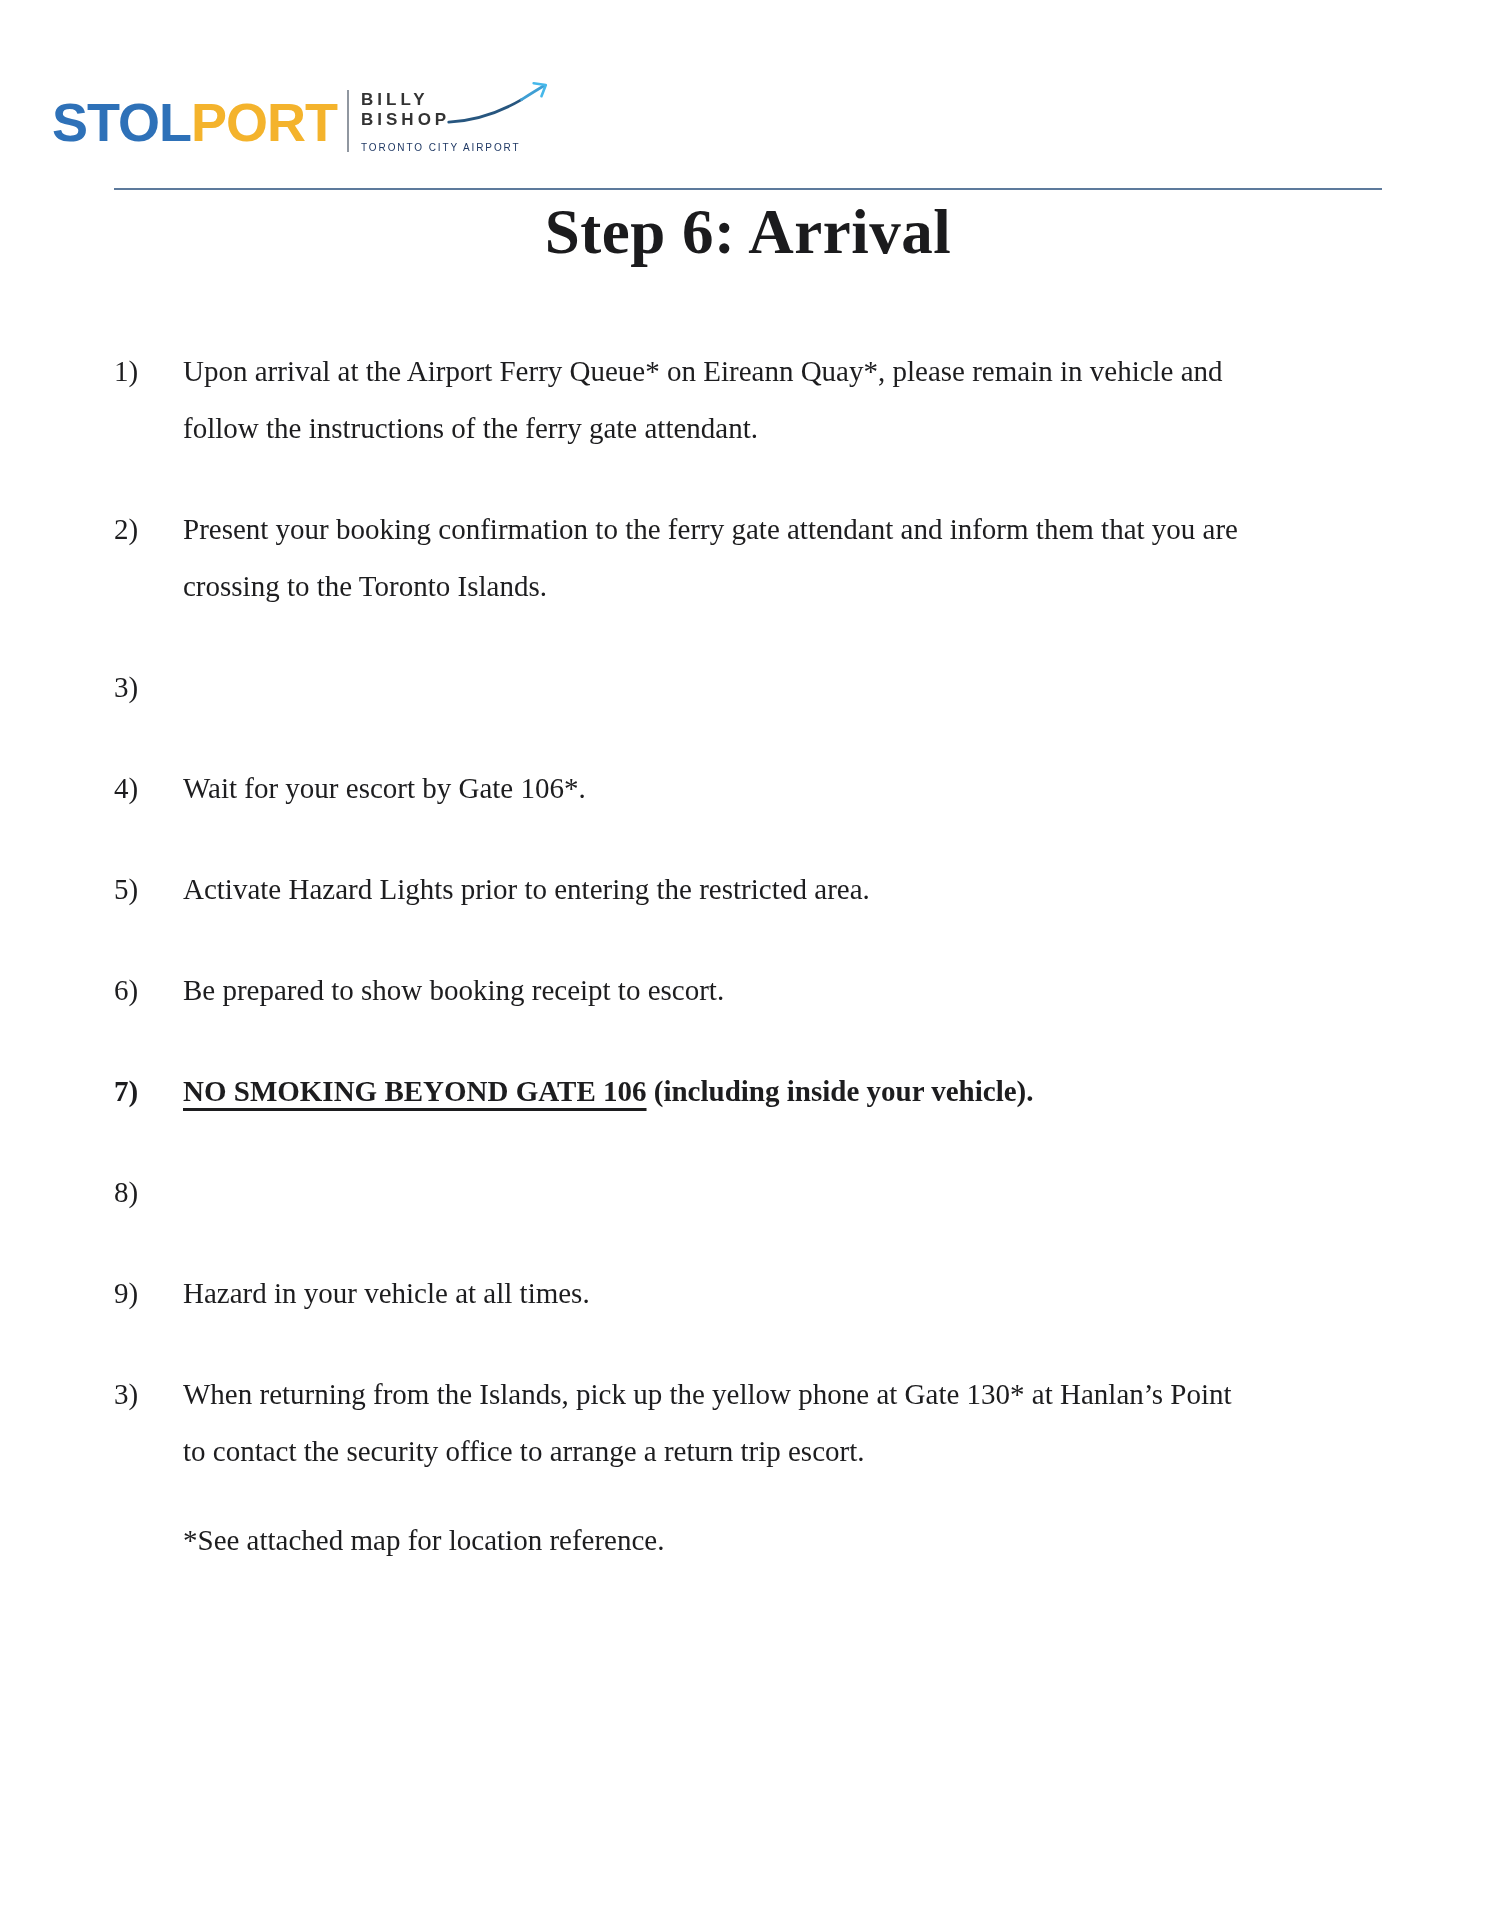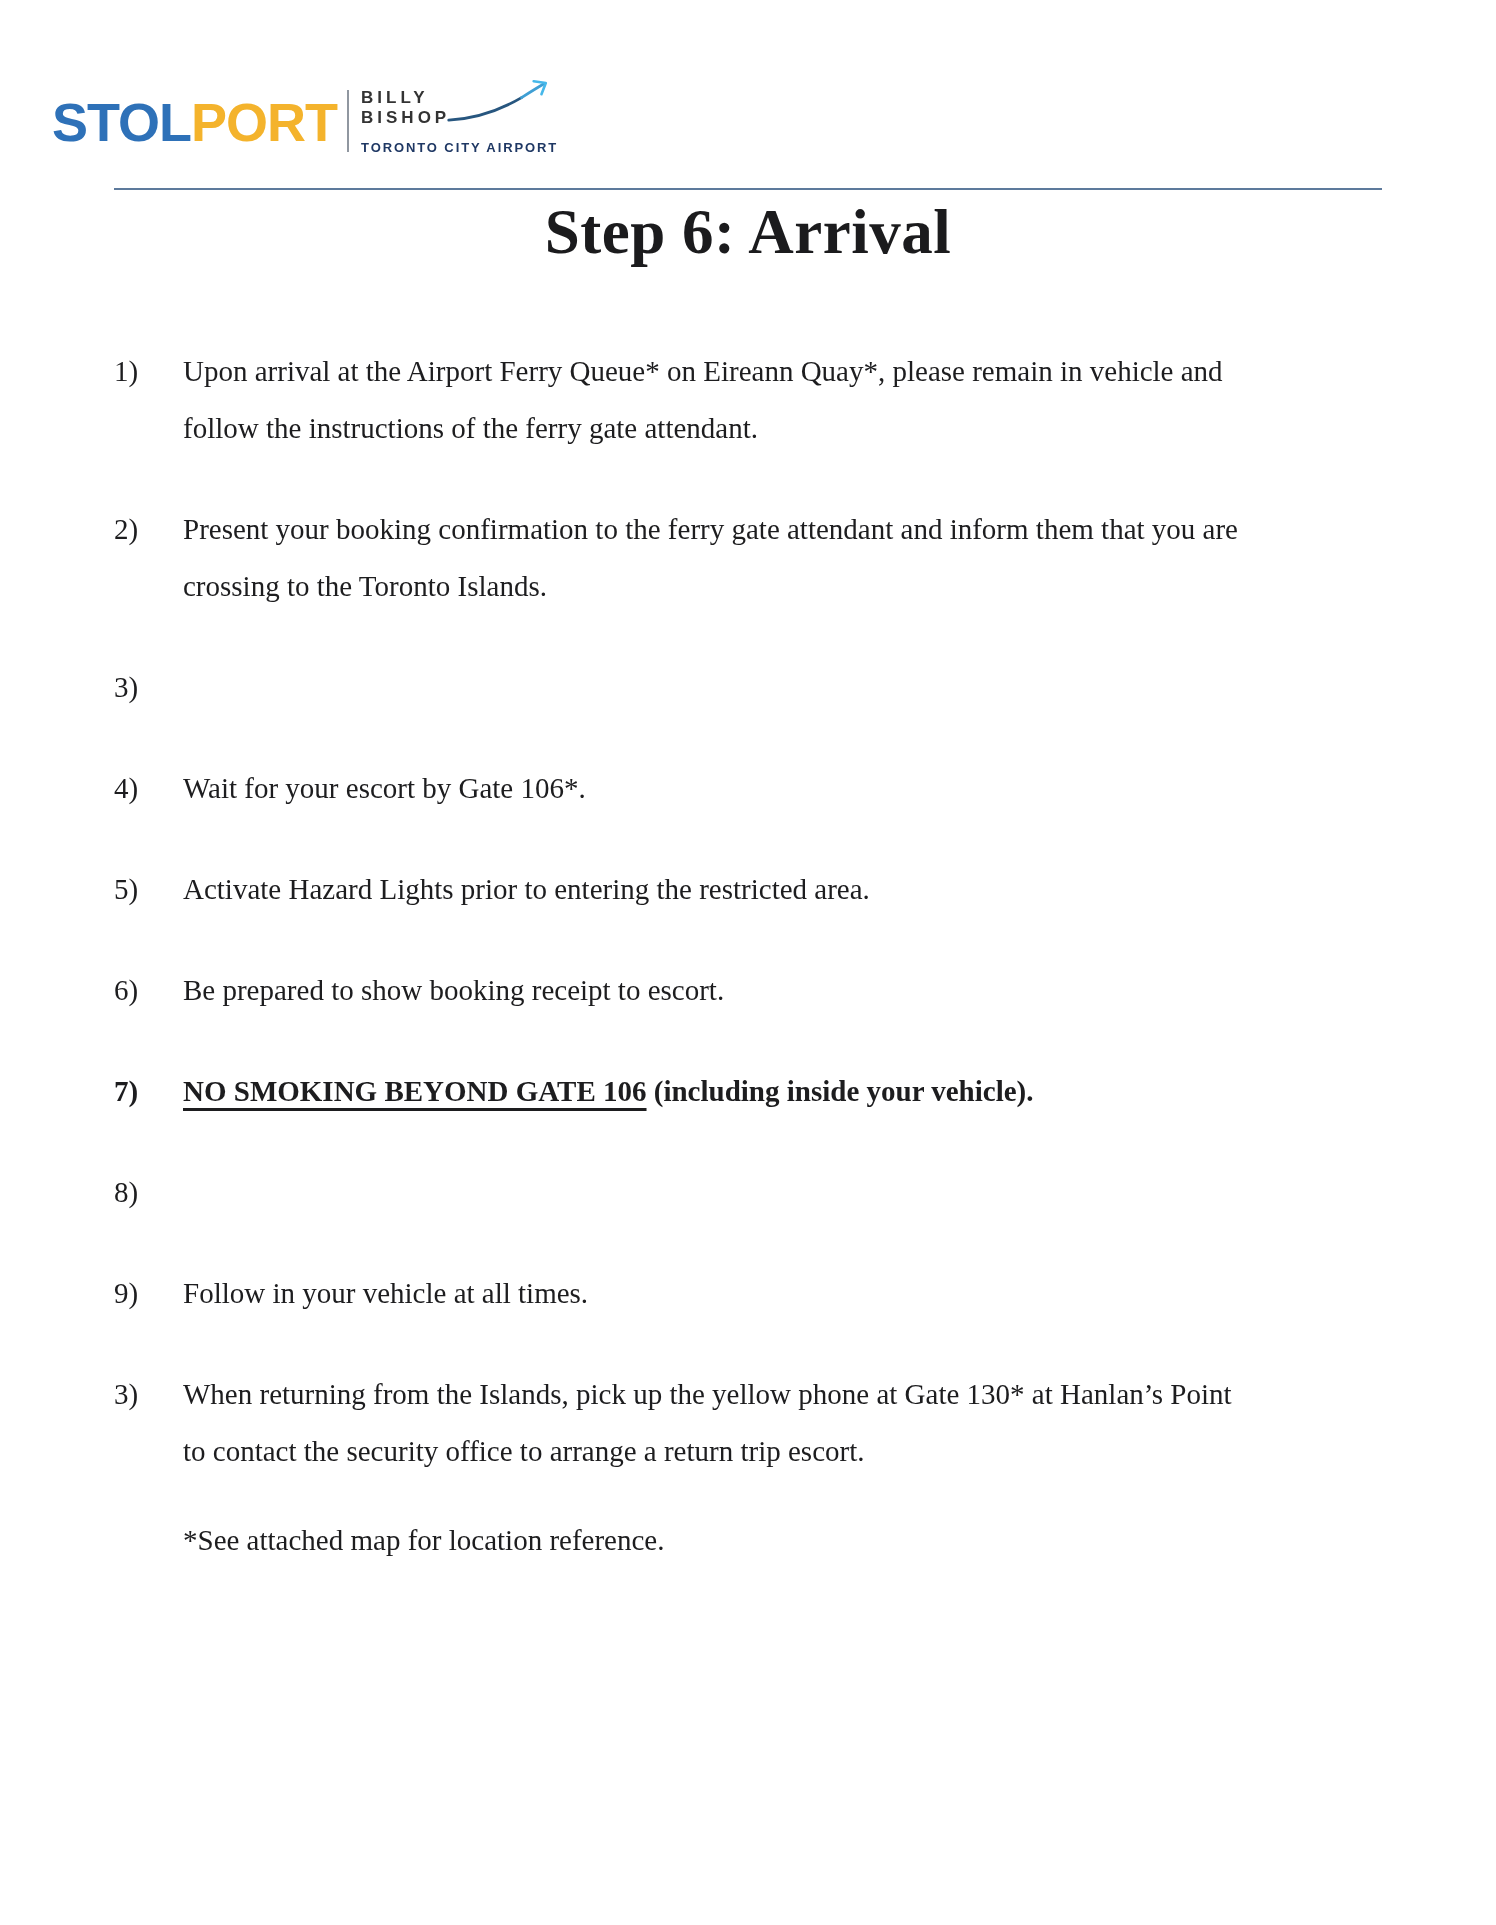--- a/index.html
+++ b/index.html
@@ -20,21 +20,21 @@
     font-size:54px;letter-spacing:-1px;line-height:1;padding-top:8px;
     white-space:nowrap;
   }
   .stol{color:#2e71b8;}
   .port{color:#f4b32c;}
   .logo-divider{width:2px;height:62px;background:#9097a0;margin:6px 12px 0 10px;flex:0 0 2px;}
   .logo-name{
     font-family:"Liberation Sans", sans-serif;position:relative;padding-top:6px;
   }
   .bb-line{font-size:17px;font-weight:bold;letter-spacing:4px;color:#333333;line-height:20px;}
-  .bb-tagline{font-size:13px;font-weight:bold;letter-spacing:1.9px;color:#1f3864;margin-top:12px;white-space:nowrap;}
+  .bb-tagline{font-size:10px;font-weight:normal;letter-spacing:1.9px;color:#1f3864;margin-top:12px;white-space:nowrap;}
   .arrow{position:absolute;left:86px;top:-6px;width:104px;height:52px;overflow:visible;}
 
   
   .rule{border:none;border-top:2px solid #5d7a9c;margin:22px 0 0 0;}
   .title{
     font-family:"Liberation Serif", serif;
     font-size:63px;font-weight:bold;letter-spacing:0.5px;color:#1b1b1d;
     text-align:center;margin:6px 0 0 0;line-height:72px;
   }
 
@@ -102,21 +102,21 @@
       </div>
       <div class="item bold">
         <span class="num">7)</span>
         <p class="txt"><span class="seg-underline">NO SMOKING BEYOND GATE 106</span><span> (including inside your vehicle).</span></p>
       </div>
       <div class="item">
         <span class="num">8)</span>
       </div>
       <div class="item">
         <span class="num">9)</span>
-        <p class="txt"><span>Follow in your vehicle at all times.</span></p>
+        <p class="txt"><span>Hazard in your vehicle at all times.</span></p>
       </div>
       <div class="item">
         <span class="num">3)</span>
         <p class="txt"><span>When returning from the Islands, pick up the yellow phone at Gate 130* at Hanlan’s Point to contact the security office to arrange a return trip escort.</span></p>
       </div>
     </main>
 
   <p class="footnote">*See attached map for location reference.</p>
 
 </div>

